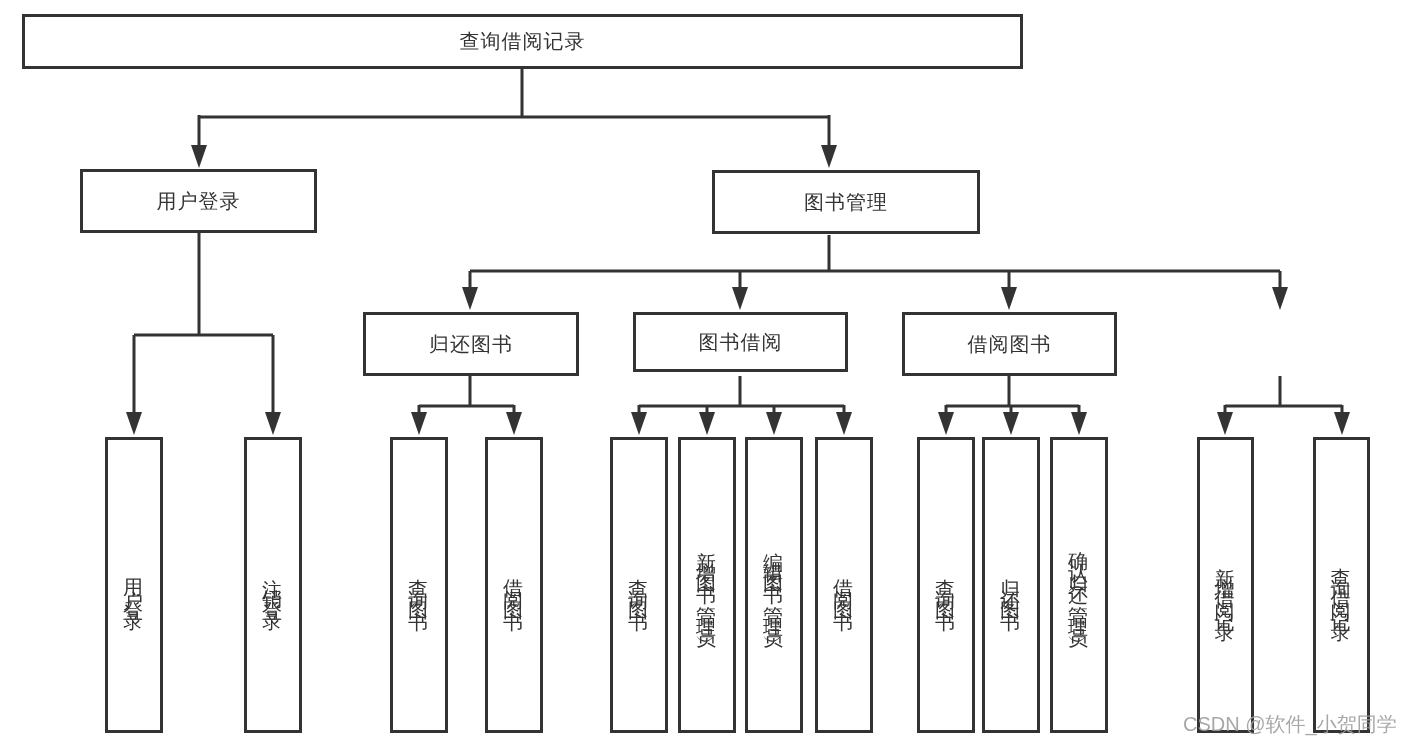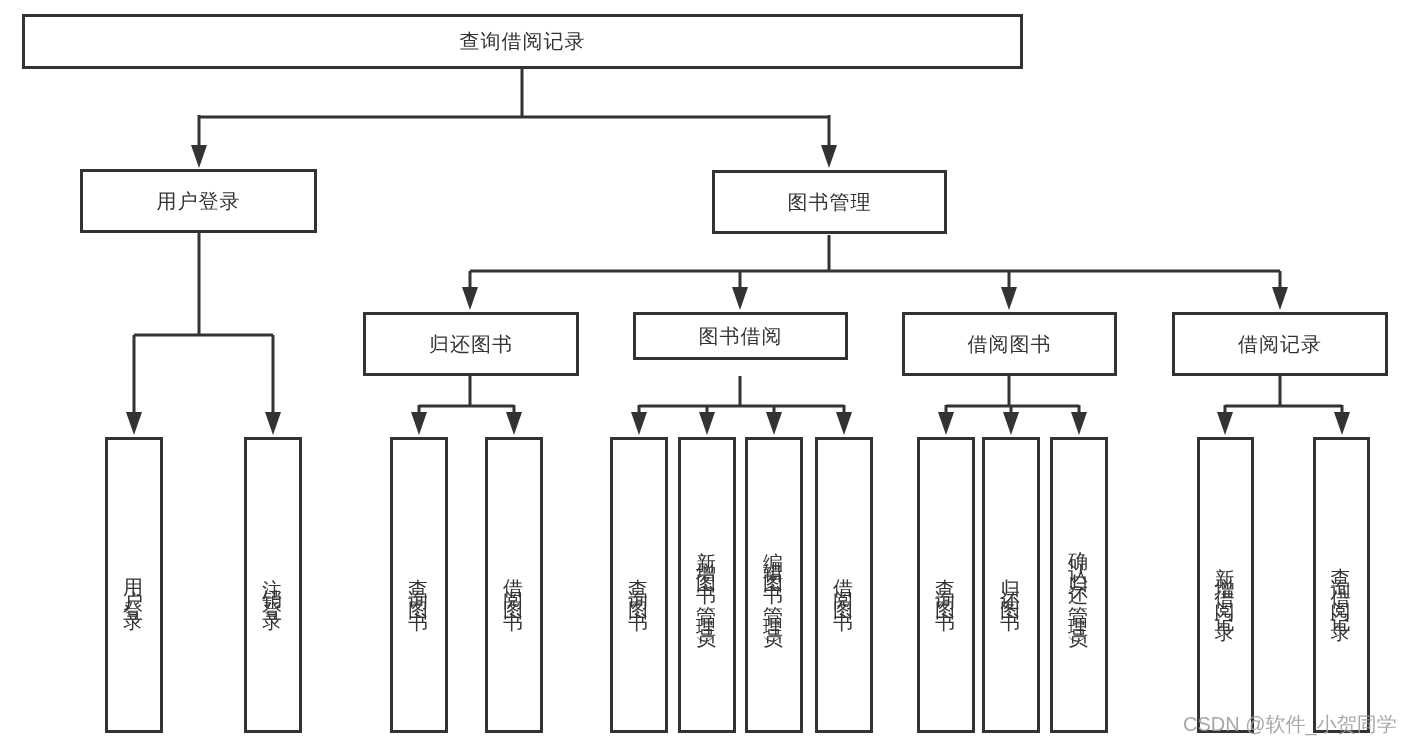--- a/index.html
+++ b/index.html
@@ -90,35 +90,32 @@
     <use href="#arrow" x="1342" y="435"></use>
   </svg>
 
   <div class="box h" style="left:22px;top:14px;width:1001px;height:55px">
     <span>查询借阅记录</span>
   </div>
 
   <div class="box h" style="left:80px;top:169px;width:237px;height:64px">
     <span>用户登录</span>
   </div>
-  <div class="box h" style="left:712px;top:170px;width:235px;height:64px">
+  <div class="box h" style="left:712px;top:170px;width:268px;height:64px">
     <span>图书管理</span>
   </div>
 
   <div class="box h" style="left:363px;top:312px;width:216px;height:64px">
     <span>归还图书</span>
   </div>
-  <div class="box h" style="left:633px;top:312px;width:215px;height:48px">
+  <div class="box h" style="left:633px;top:312px;width:215px;height:60px">
     <span>图书借阅</span>
   </div>
   <div class="box h" style="left:902px;top:312px;width:215px;height:64px">
     <span>借阅图书</span>
-  </div>
-  <div class="box h" style="left:1172px;top:312px;width:216px;height:64px">
-    <span>借阅记录</span>
   </div>
 
   <div class="box v" style="left:105px;top:437px;width:58px;height:296px">
     <span class="vt">用户登录</span>
   </div>
   <div class="box v" style="left:244px;top:437px;width:58px;height:296px">
     <span class="vt">注销登录</span>
   </div>
 
   <div class="box v" style="left:390px;top:437px;width:58px;height:296px">

